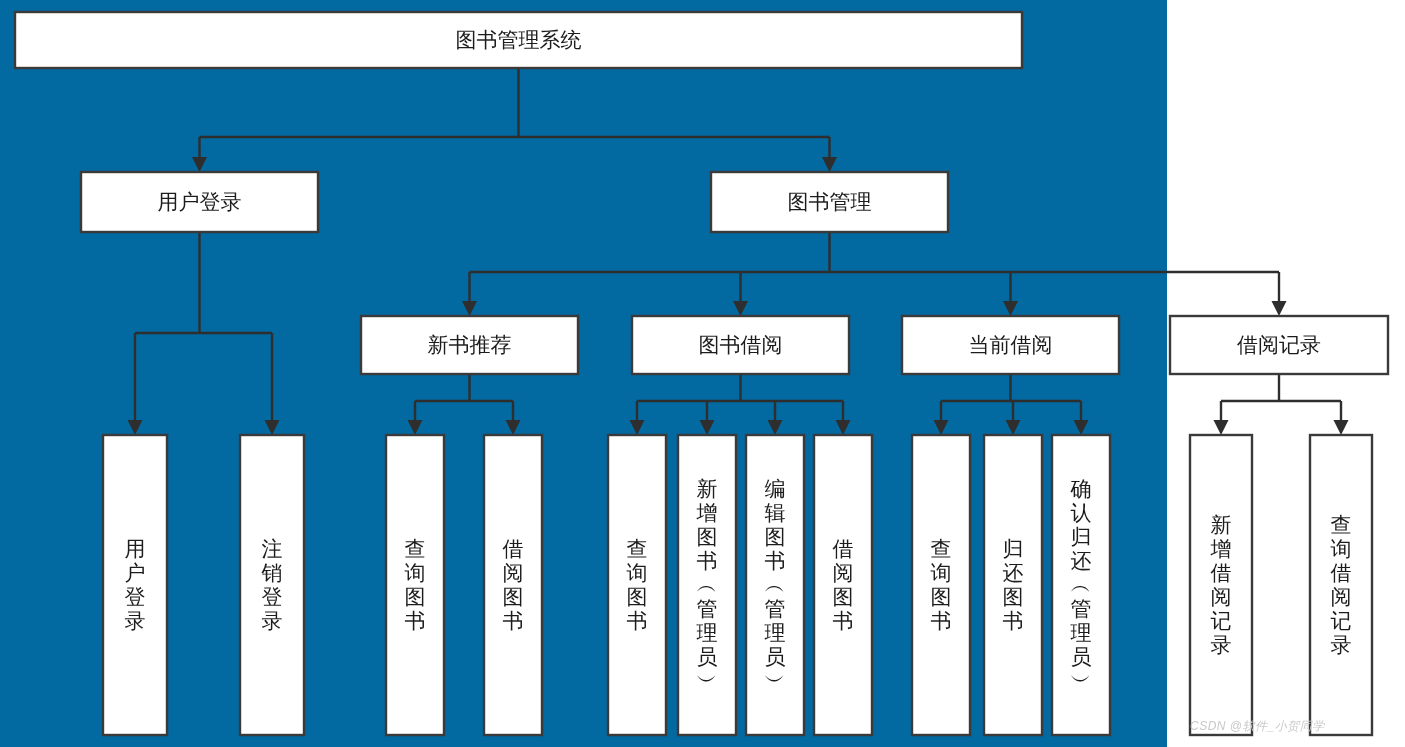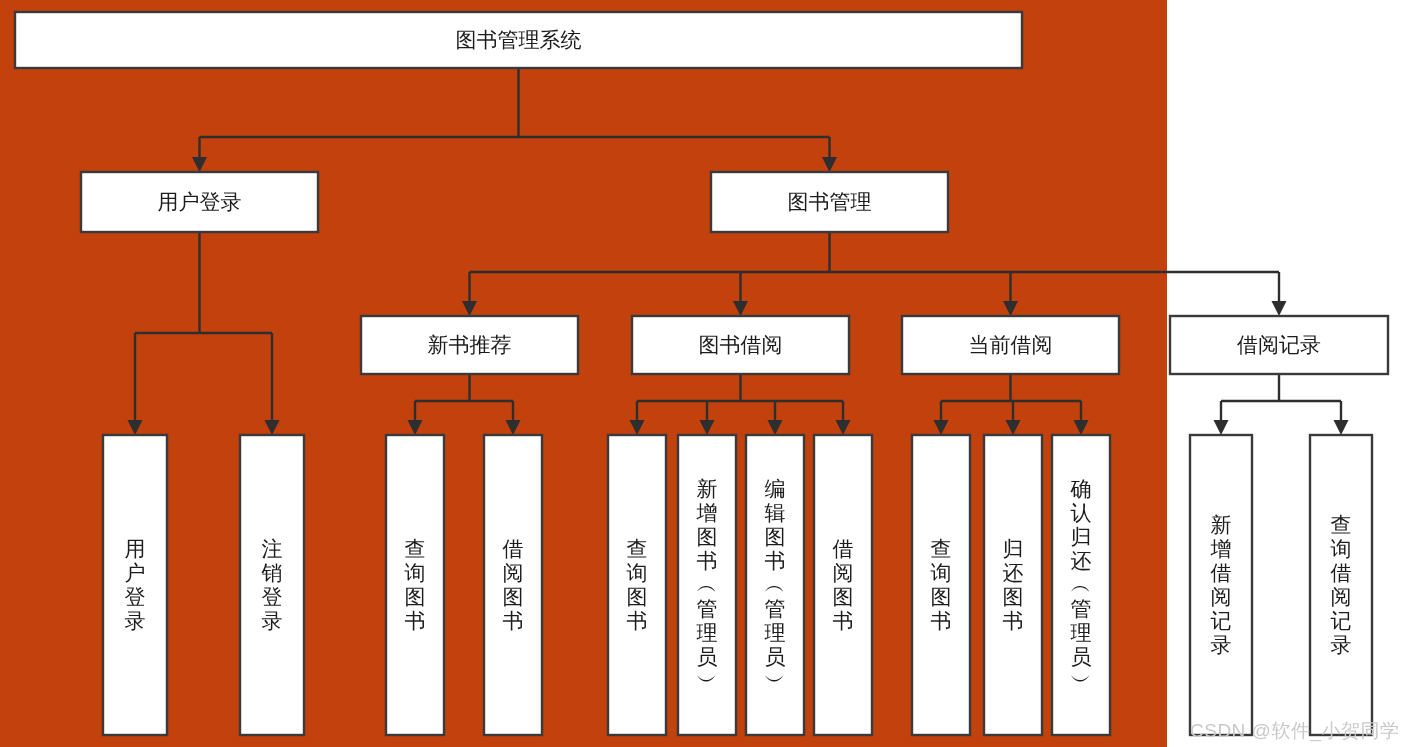--- a/index.html
+++ b/index.html
@@ -10,21 +10,21 @@
   body {
     width: 1405px;
     height: 747px;
     font-family: "Liberation Sans", "DejaVu Sans", sans-serif;
     overflow: hidden;
   }
   #diagram-root {
     position: relative;
     width: 1167px;
     height: 747px;
-    background: #c2410c;
+    background: #0369a1;
   }
   svg#tree-svg {
     position: absolute;
     left: 0;
     top: 0;
     width: 1405px;
     height: 747px;
     display: block;
   }
   .node-box {
@@ -51,24 +51,25 @@
     fill: none;
   }
   .arrow-head {
     fill: #2e2e2e;
     stroke: none;
   }
   .watermark {
     position: absolute;
     color: #c9c9c9;
     font-family: "Liberation Sans", "DejaVu Sans", sans-serif;
-    font-size: 19px;
+    font-size: 12px;
     white-space: nowrap;
     letter-spacing: 0.5px;
     pointer-events: none;
+    font-style: italic;
   }
 </style>
 </head>
 <body>
 
 <div id="diagram-root">
 
   <svg id="tree-svg" viewBox="0 0 1405 747">
     <defs>
       <marker id="arrow" viewBox="0 0 12 12" refX="10" refY="6" markerWidth="7" markerHeight="7" orient="auto-start-reverse">

